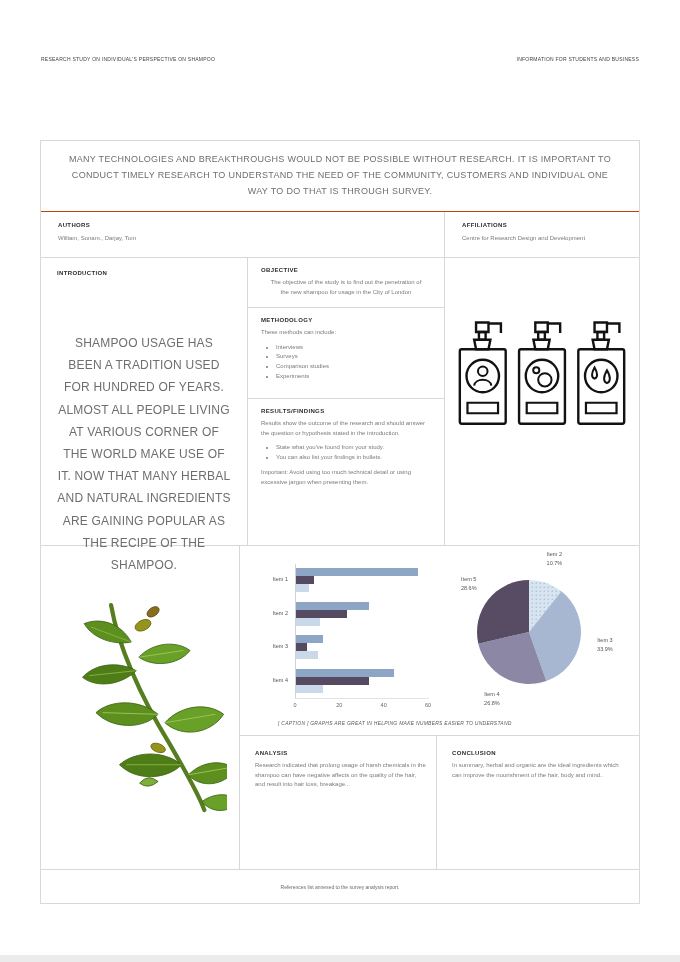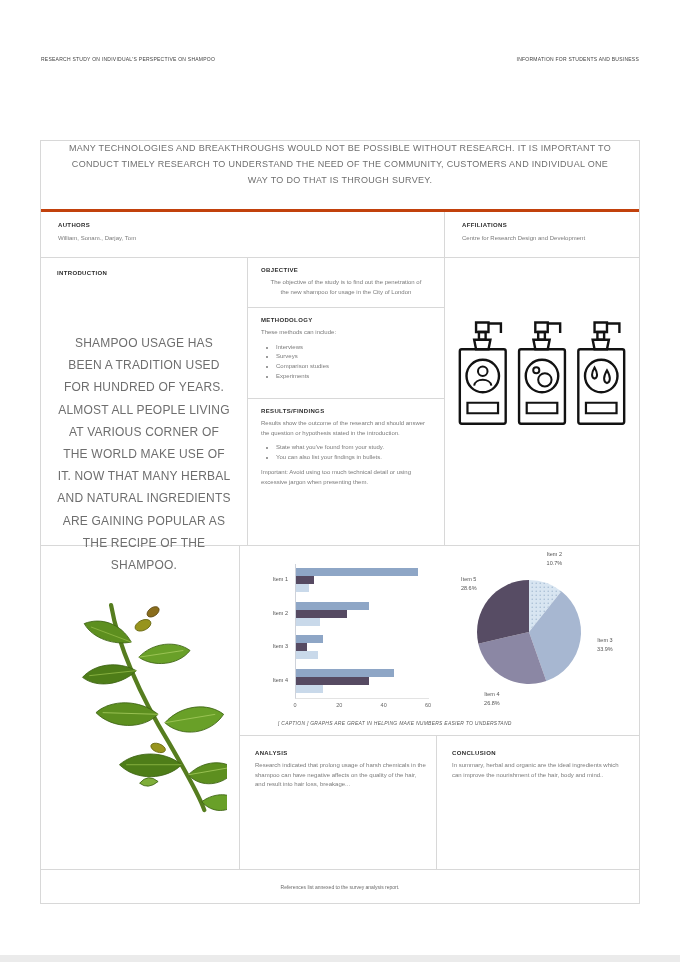--- a/index.html
+++ b/index.html
@@ -19,22 +19,22 @@
   .title-word.right { transform:scaleX(.82); transform-origin:right center; }
 
   
   .poster { position:absolute; top:140px; left:40px; width:600px; background:#fff;
             border:1px solid #d8d8d8; }
   .sec-h { font-size:6px; font-weight:bold; color:#2c2c2c; letter-spacing:.35px; }
   .body-t { font-size:6px; color:#7b7b7b; line-height:1.6; margin-top:5px; }
   ul.bullets { margin:5px 0 0 15px; }
   ul.bullets li { font-size:6px; color:#7b7b7b; line-height:1.65; }
 
-  .banner { height:71px; border-bottom:3px solid #c2410c; display:flex;
-            justify-content:center; }
+  .banner { height:71px; border-bottom:1px solid #c2410c; display:flex;
+            align-items:center; justify-content:center; }
   .banner p { width:545px; text-align:center; font-size:9px; color:#6f6f6f;
               line-height:1.75; letter-spacing:.3px; }
 
   .authors-row { height:46px; display:flex; border-bottom:1px solid #d8d8d8; }
   .authors-cell { width:404px; border-right:1px solid #d8d8d8; padding:10px 17px; }
   .affil-cell { flex:1; padding:10px 17px; }
   .authors-row .body-t { margin-top:6px; }
 
   .content-row { height:288px; display:flex; border-bottom:1px solid #d8d8d8; }
   .intro-col { width:207px; border-right:1px solid #d8d8d8; padding:12px 16px; }

